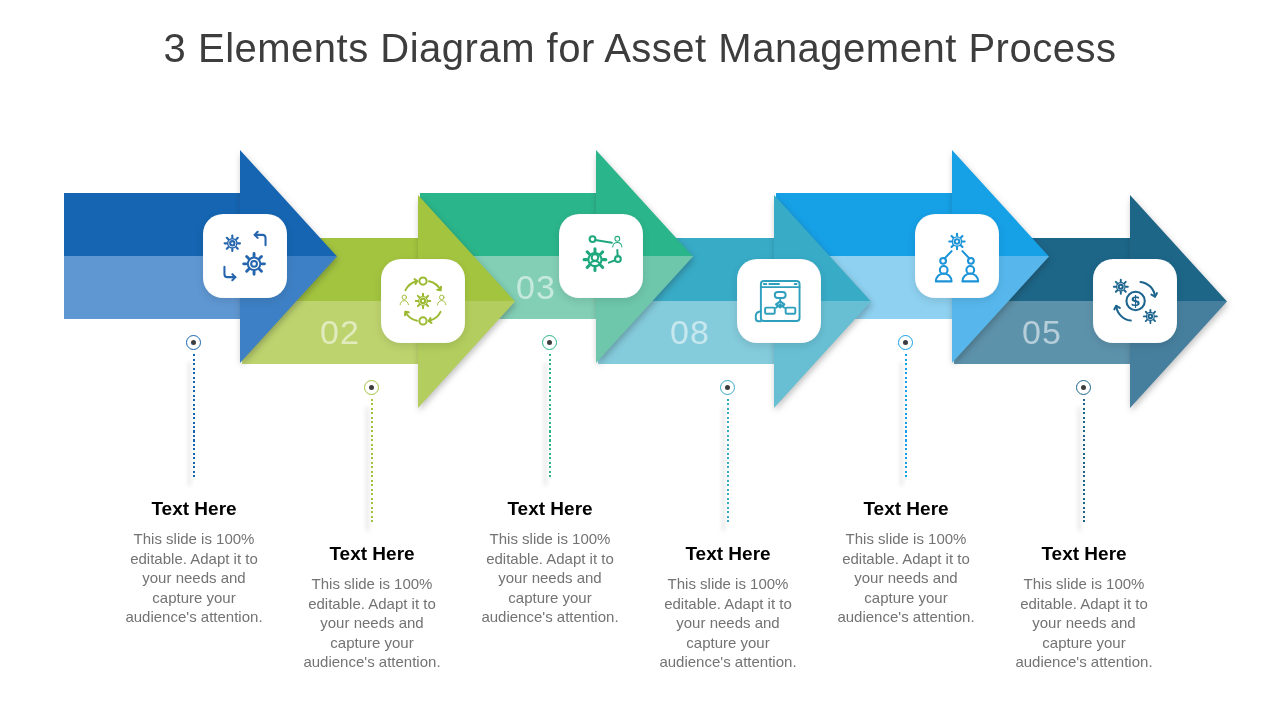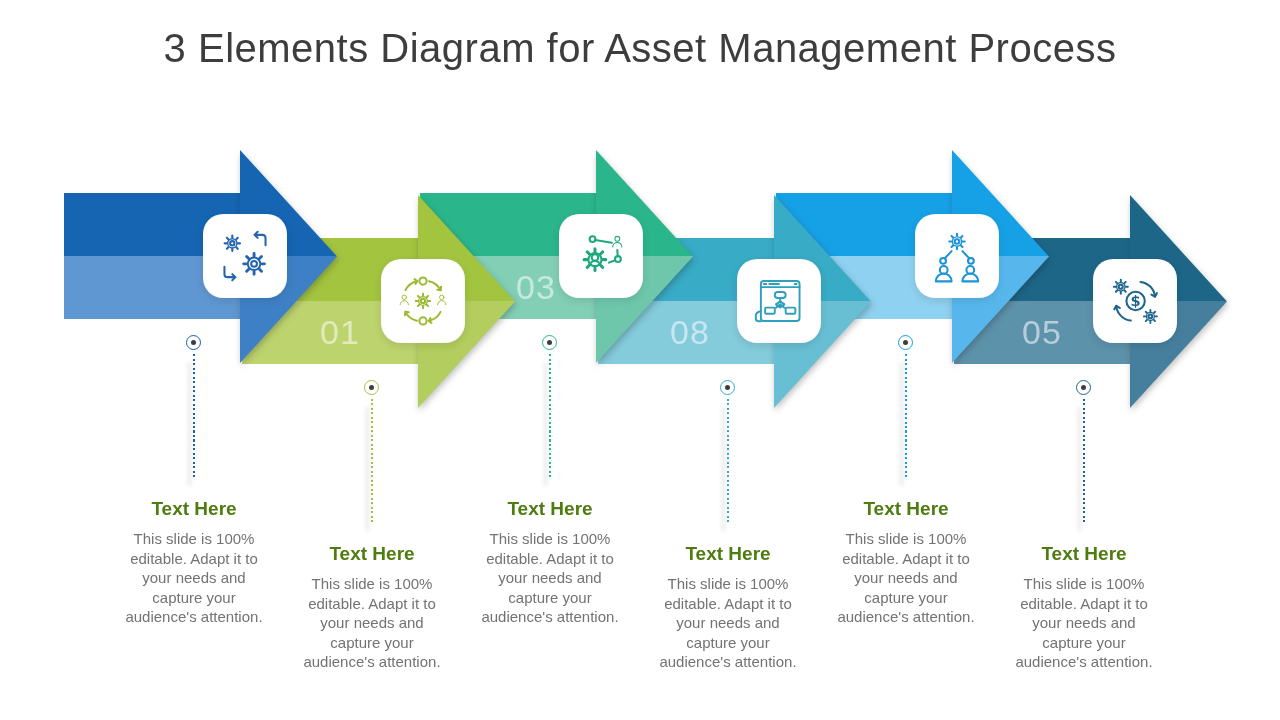--- a/index.html
+++ b/index.html
@@ -60,21 +60,21 @@
   }
   .vline::before{
     content:"";position:absolute;left:-5px;top:8px;height:100%;width:3px;
     background:rgba(0,0,0,.10);filter:blur(2px);
   }
   
   .textblock{
     position:absolute;left:calc(var(--x) + 45px);top:calc(498px + var(--y));
     width:170px;text-align:center;
   }
-  .textblock h3{margin:0 0 9px;font-size:19px;font-weight:bold;color:#4d7c0f;}
+  .textblock h3{margin:0 0 9px;font-size:19px;font-weight:bold;color:#000000;}
   .textblock p{margin:4px auto;max-width:156px;font-size:15px;line-height:1.3;color:#737373;}
 </style>
 </head>
 <body>
 
 <svg width="0" height="0" style="position:absolute">
   <defs>
     <symbol id="sym-gear" viewBox="0 0 24 24">
       <circle cx="12" cy="12" r="5.4"></circle>
       <path d="M18.6 12h2.4M16.67 16.67l1.7 1.7M12 18.6V21M7.33 16.67l-1.7 1.7M5.4 12H3M7.33 7.33l-1.7-1.7M12 5.4V3M16.67 7.33l1.7-1.7" stroke-width="2.5"></path>
@@ -118,21 +118,21 @@
       <p>This slide is 100% editable. Adapt it to your needs and capture your audience's attention.</p>
     </div>
   </div>
 
   <div class="step step2" style="--solid: #a3c43f; --head-bottom: #b3cd5e; --band-light: #bdd36e; --icon-stroke: #9cba31;">
     <div class="band band-top"></div>
     <div class="band band-bottom"></div>
     <div class="head-wrap">
         <div class="head"></div>
       </div>
-    <div class="step-num">01</div>
+    <div class="step-num">02</div>
     <div class="icon-card">
       <svg class="icon" viewBox="0 0 48 48">
         <g fill="none" stroke="currentColor" stroke-width="1.7" stroke-linecap="round" stroke-linejoin="round">
           <use href="#sym-gear" x="16" y="16" width="16" height="16"></use>
           <circle cx="24" cy="24" r="1.8"></circle>
           <circle cx="24" cy="7.5" r="3"></circle>
           <circle cx="24" cy="40.5" r="3"></circle>
           <use href="#sym-person" x="3" y="17.5" width="11" height="11"></use>
           <use href="#sym-person" x="34" y="17.5" width="11" height="11"></use>
           <path d="M9.5 15Q12.5 9 19 7.6"></path>

